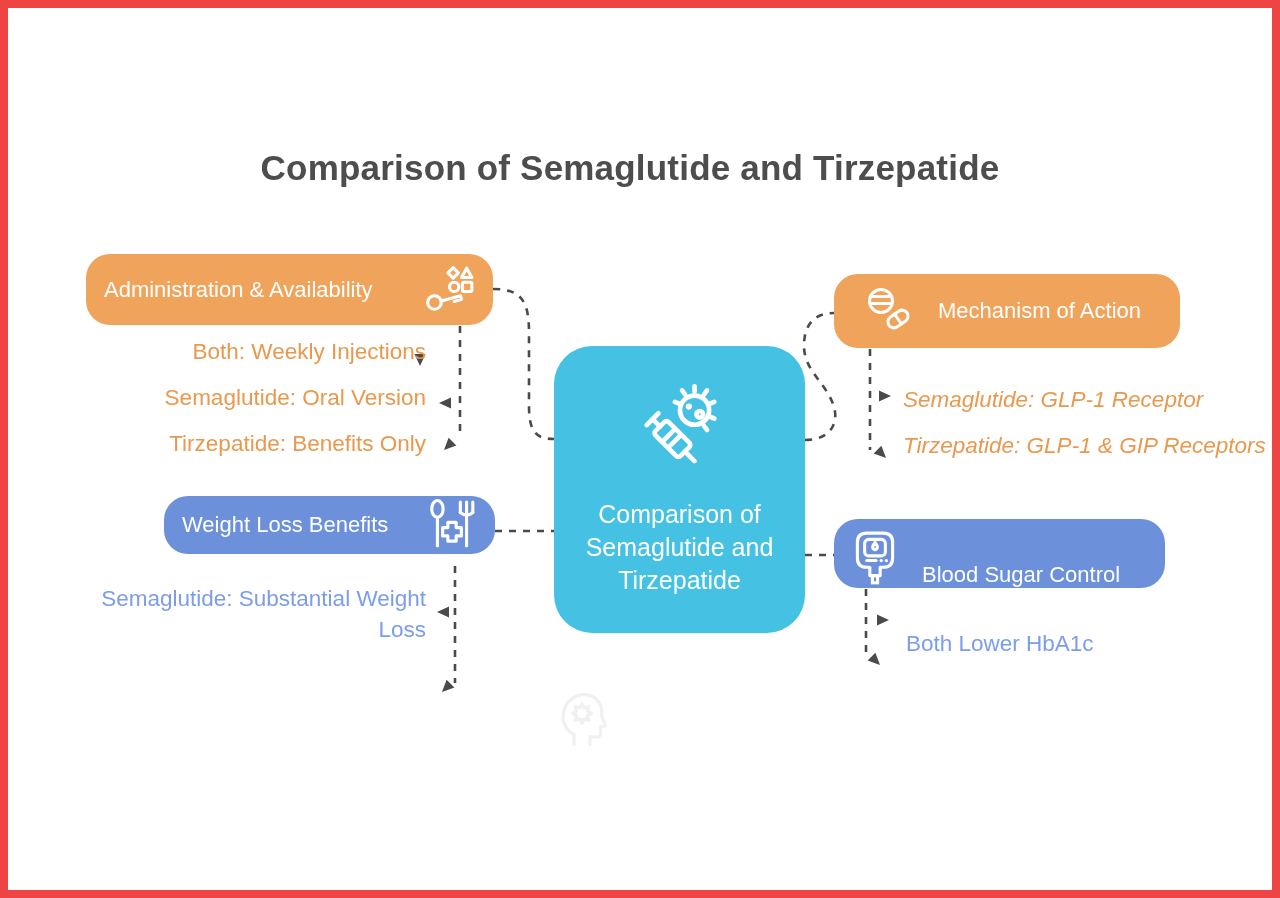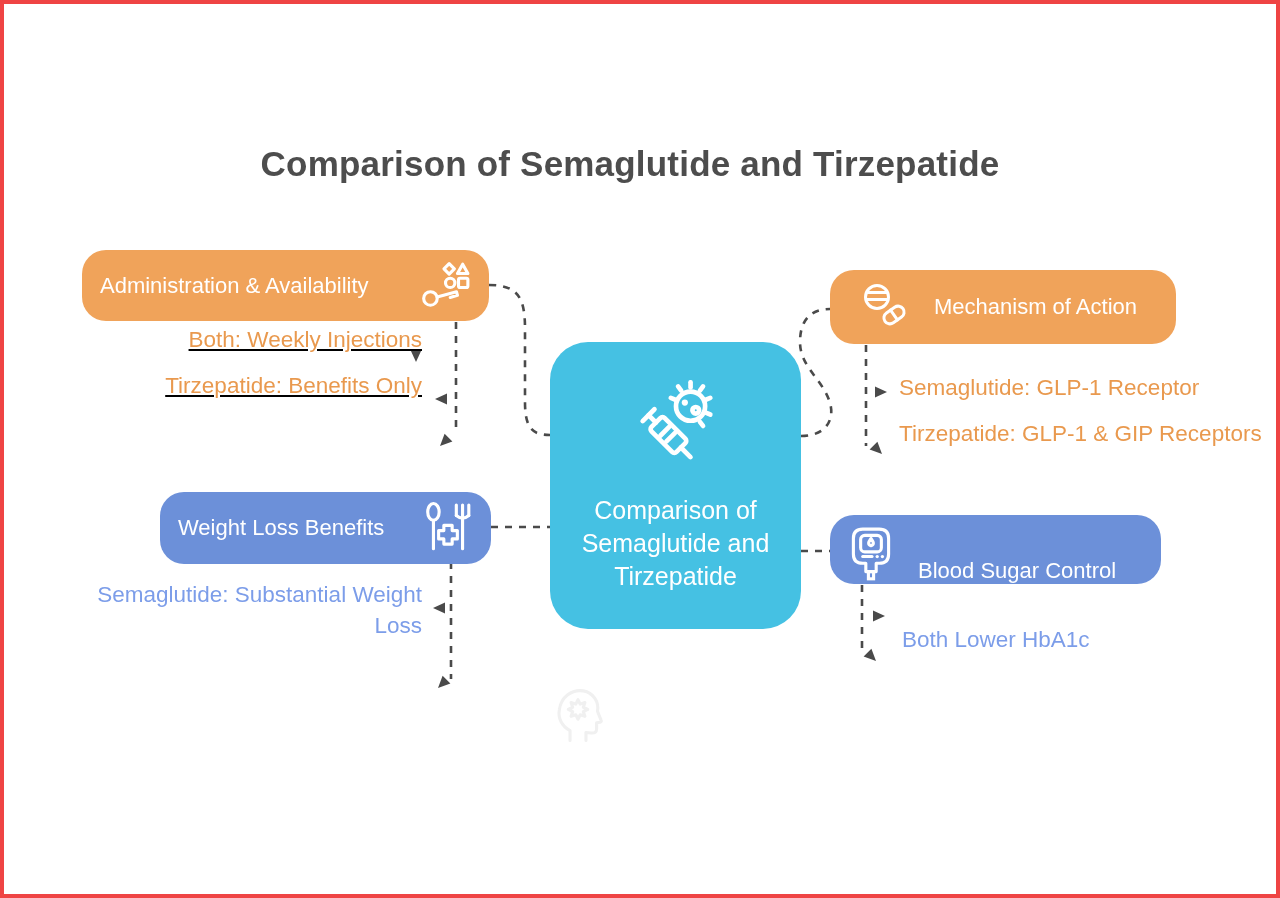--- a/index.html
+++ b/index.html
@@ -2,21 +2,21 @@
 <html><head>
 <meta charset="utf-8">
 <style>
   * { margin: 0; padding: 0; box-sizing: border-box; }
   html, body { background: #e8e8e8; }
   .canvas {
     position: relative;
     width: 1280px;
     height: 898px;
     background: #ffffff;
-    border: 4px solid #ef4444;
+    border: 8px solid #ef4444;
     overflow: hidden;
     font-family: "Liberation Sans", sans-serif;
   }
   .title {
     position: absolute;
     top: 140px; left: 0; right: 20px;
     text-align: center;
     font-size: 35px;
     font-weight: bold;
     letter-spacing: 0.2px;
@@ -123,46 +123,47 @@
         <path d="M29 3.5 L34 8.5 L29 13.5 L24 8.5 Z"></path>
         <path d="M42 4 L47 13 L37 13 Z"></path>
         <circle cx="30" cy="22" r="4.5"></circle>
         <rect x="38" y="17.5" width="9" height="9" rx="1.5"></rect>
         <circle cx="11" cy="37" r="6.5"></circle>
         <path d="M17.5 35.5 L36 30.5 L37 34 L30 36"></path>
       </g>
     </svg>
   </div>
 
-  <div class="leaf-group lg-right-align leaf-orange gap15" style="left:98px; top:320px; width:320px;text-decoration:underline;">
+  <div class="leaf-group lg-right-align leaf-orange gap15" style="left:98px; top:328px; width:320px;">
     <div class="leaf-item">Both: Weekly Injections</div>
+    <div class="leaf-item">Semaglutide: Oral Version</div>
     <div class="leaf-item">Tirzepatide: Benefits Only</div>
   </div>
 
   <div class="node branch-node orange" style="left:826px; top:266px; width:346px; height:74px; justify-content:flex-start;padding-left:32px;">
     <svg class="node-icon" width="48" height="48" viewBox="0 0 48 48">
       <g fill="none" stroke="#ffffff" stroke-width="3" stroke-linecap="round" stroke-linejoin="round">
         <circle cx="15" cy="14" r="11.5"></circle>
         <line x1="5.5" y1="9.5" x2="24.5" y2="9.5"></line>
         <line x1="4.5" y1="16.5" x2="25.5" y2="16.5"></line>
         <g transform="rotate(-35 32 32)">
           <rect x="21" y="26" width="22" height="12" rx="6"></rect>
           <line x1="32" y1="26" x2="32" y2="38"></line>
         </g>
       </g>
     </svg>
     <span class="label" style="margin-left:14px">Mechanism of Action</span>
   </div>
 
-  <div class="leaf-group lg-left-align leaf-orange gap15" style="left:895px; top:368px; width:365px;">
+  <div class="leaf-group lg-left-align leaf-orange gap15" style="left:895px; top:376px; width:365px;font-style:italic;">
     <div class="leaf-item">Semaglutide: GLP-1 Receptor</div>
     <div class="leaf-item">Tirzepatide: GLP-1 &amp; GIP Receptors</div>
   </div>
 
-  <div class="node branch-node blue" style="left:156px; top:488px; width:331px; height:72px; justify-content:space-between;">
+  <div class="node branch-node blue" style="left:156px; top:488px; width:331px; height:58px; justify-content:space-between;">
     <span class="label">Weight Loss Benefits</span>
     <svg class="node-icon" width="50" height="52" viewBox="0 0 46 50">
       <g fill="none" stroke="#ffffff" stroke-width="3" stroke-linecap="round" stroke-linejoin="round">
         <ellipse cx="9" cy="9.5" rx="5.5" ry="8"></ellipse>
         <line x1="9" y1="17.5" x2="9" y2="45"></line>
         <line x1="31" y1="3" x2="31" y2="13"></line>
         <line x1="37" y1="3" x2="37" y2="16"></line>
         <line x1="43" y1="3" x2="43" y2="13"></line>
         <path d="M31 13 Q37 18 43 13"></path>
         <line x1="37" y1="16" x2="37" y2="45"></line>

